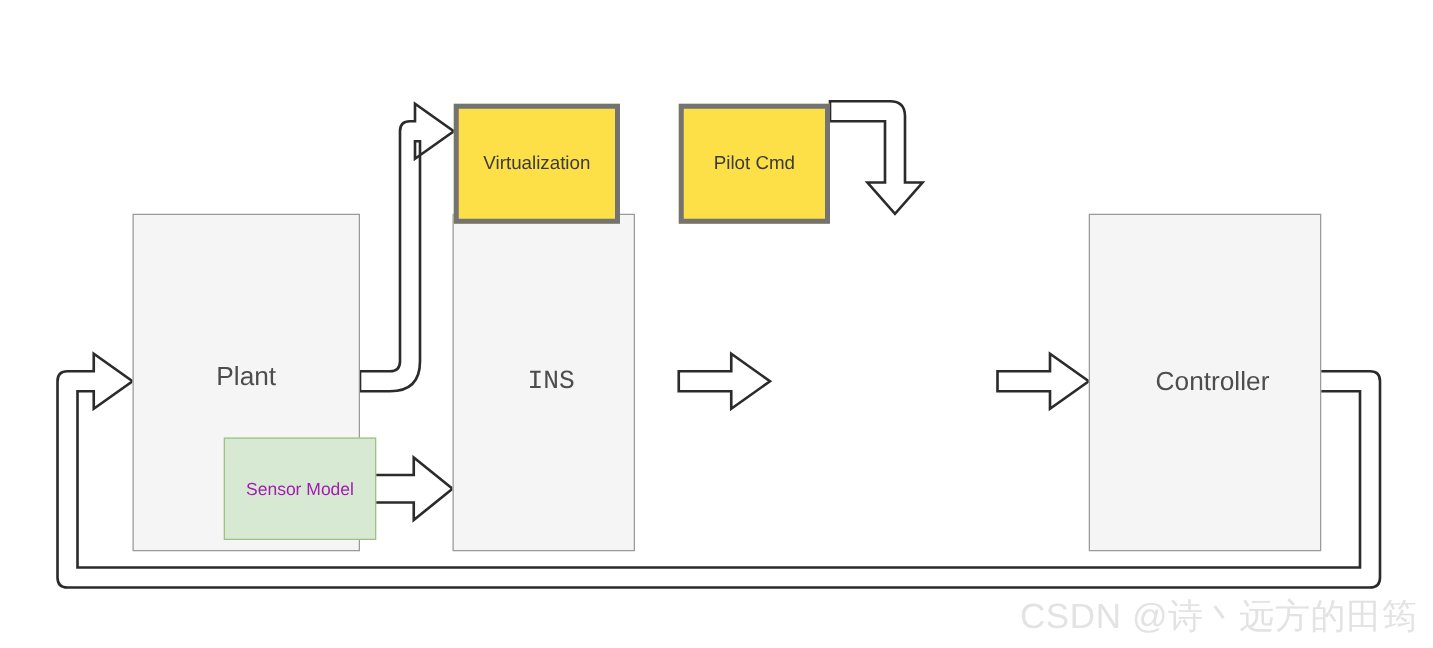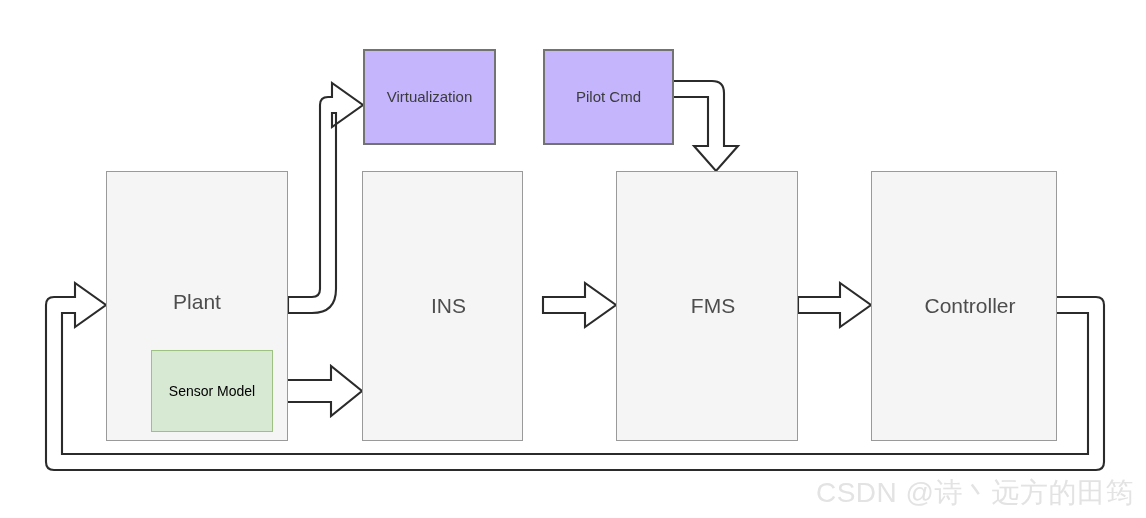--- a/index.html
+++ b/index.html
@@ -34,49 +34,51 @@
     text-align: center;
   }
   .node-grey {
     background: #f5f5f5;
     border: 1px solid #9a9a9a;
     color: #4d4d4d;
     font-size: 21px;
     padding-left: 12px;
   }
   .node-orange {
-    background: #c4b5fd;
-    border: 2px solid #737373;
+    background: #fde047;
+    border: 4px solid #737373;
     color: #3b3b3b;
     font-size: 15px;
+    margin-top: 34px;
   }
   .node-green {
     background: #d7e8d3;
     border: 1px solid #9cc183;
-    color: #000000;
+    color: #a21caf;
     font-size: 14px;
+    margin-left: 28px;
   }
   .node-label {
     line-height: 1.15;
     white-space: nowrap;
   }
   #plant-box { left: 106px; top: 171px; width: 182px; height: 270px; }
   #plant-label-wrap {
     position: absolute;
     left: 0;
     right: 0;
     top: 118px;
     text-align: center;
   }
   #sensor-box { left: 151px; top: 350px; width: 122px; height: 82px; }
-  #ins-box { left: 362px; top: 171px; width: 161px; height: 270px; }
+  #ins-box { left: 362px; top: 171px; width: 146px; height: 270px; font-family: Liberation Mono, monospace; }
   #fms-box { left: 616px; top: 171px; width: 182px; height: 270px; }
   #controller-box { left: 871px; top: 171px; width: 186px; height: 270px; }
   #virtualization-box { left: 363px; top: 49px; width: 133px; height: 96px; }
-  #pilot-box { left: 543px; top: 49px; width: 131px; height: 96px; }
+  #pilot-box { left: 543px; top: 49px; width: 121px; height: 96px; }
   #watermark {
     position: absolute;
     right: 12px;
     bottom: 6px;
     font-size: 28px;
     color: #e3e3e3;
     white-space: nowrap;
     letter-spacing: 0.5px;
   }
 </style>
@@ -173,23 +175,20 @@
   </div>
 
   <div class="node node-green" id="sensor-box">
     <span class="node-label">Sensor Model</span>
   </div>
 
   <div class="node node-grey" id="ins-box">
     <span class="node-label">INS</span>
   </div>
 
-  <div class="node node-grey" id="fms-box">
-    <span class="node-label">FMS</span>
-  </div>
 
   <div class="node node-grey" id="controller-box">
     <span class="node-label">Controller</span>
   </div>
 
   <div class="node node-orange" id="virtualization-box">
     <span class="node-label">Virtualization</span>
   </div>
 
   <div class="node node-orange" id="pilot-box">

